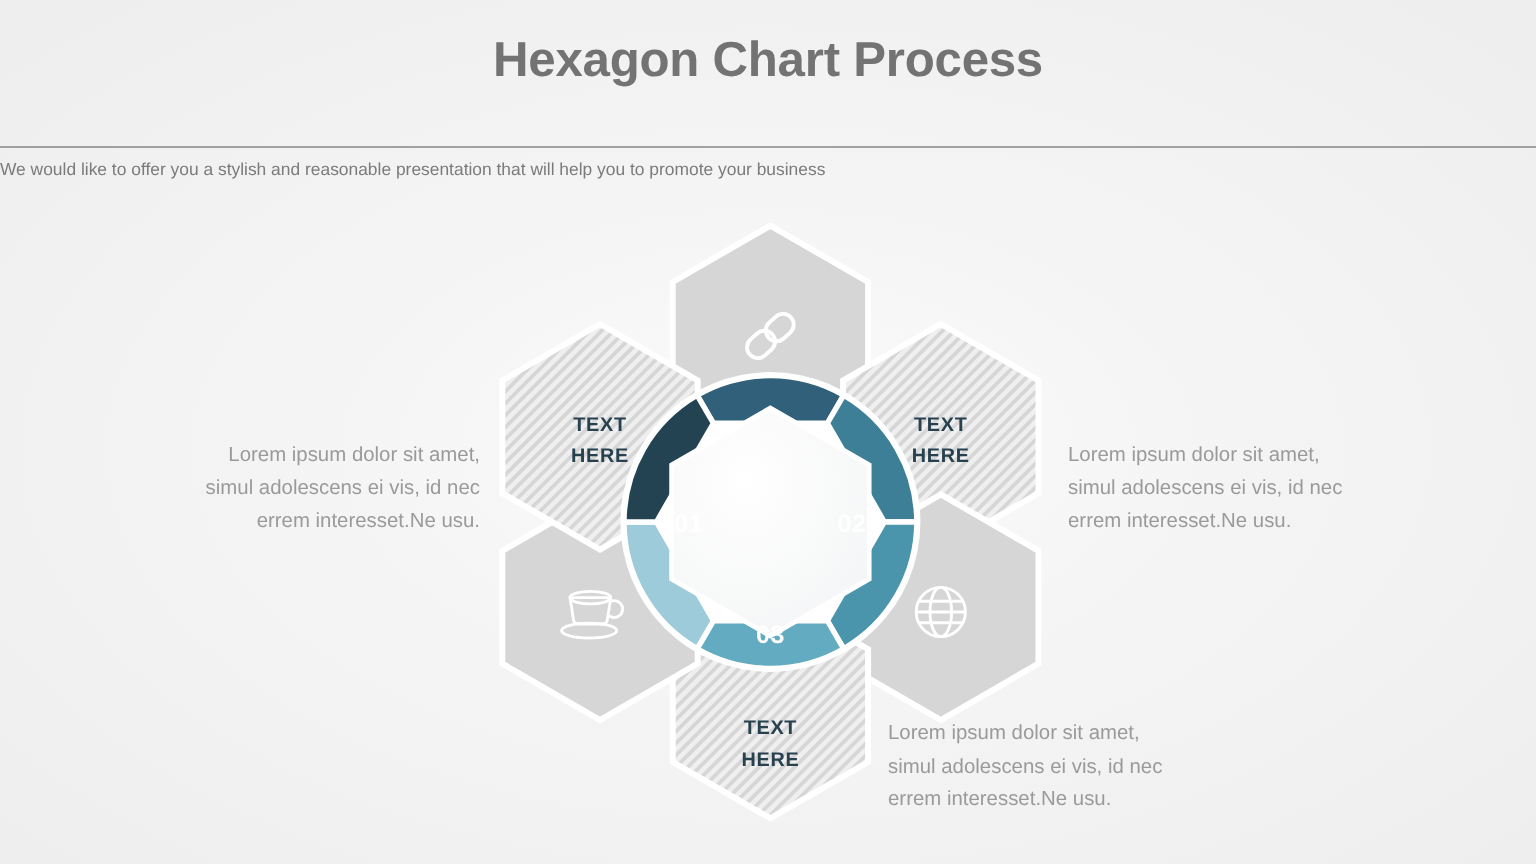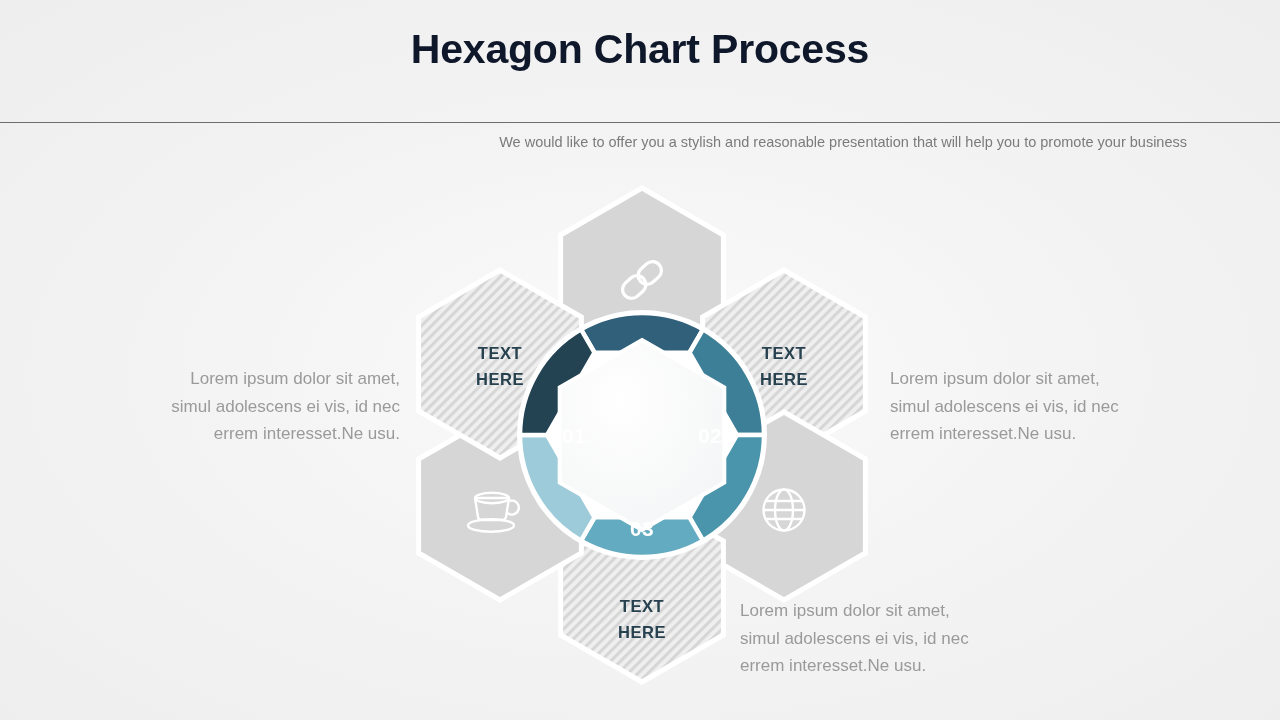--- a/index.html
+++ b/index.html
@@ -18,42 +18,41 @@
 
   
   .slide-title {
     position: absolute;
     left: 0;
     top: 26px;
     width: 1280px;
     text-align: center;
     font-size: 41px;
     font-weight: bold;
-    color: #0f172a;
+    color: #737373;
     letter-spacing: -0.2px;
     line-height: 1.15;
   }
   .title-divider {
     position: absolute;
     left: 0;
     top: 122px;
     width: 1280px;
     height: 1px;
     background: #6d6d6d;
   }
   .slide-subtitle {
     position: absolute;
     left: 0;
     top: 132px;
     width: 1160px;
-    text-align: right;
+    text-align: left;
     font-size: 14.5px;
     color: #7b7b7b;
     line-height: 1.4;
-    padding-left: 27px;
   }
 
   
   .stage {
     position: absolute;
     left: 0;
     top: 160px;
     width: 1280px;
     height: 560px;
   }

